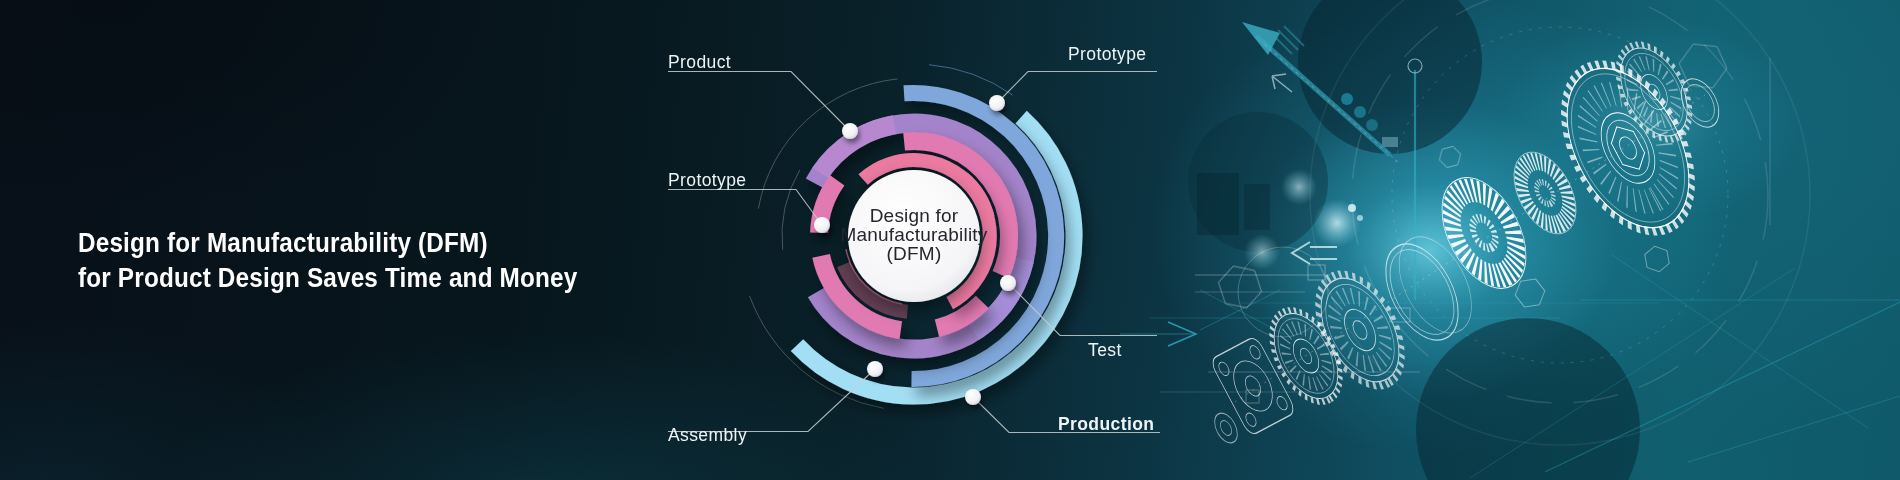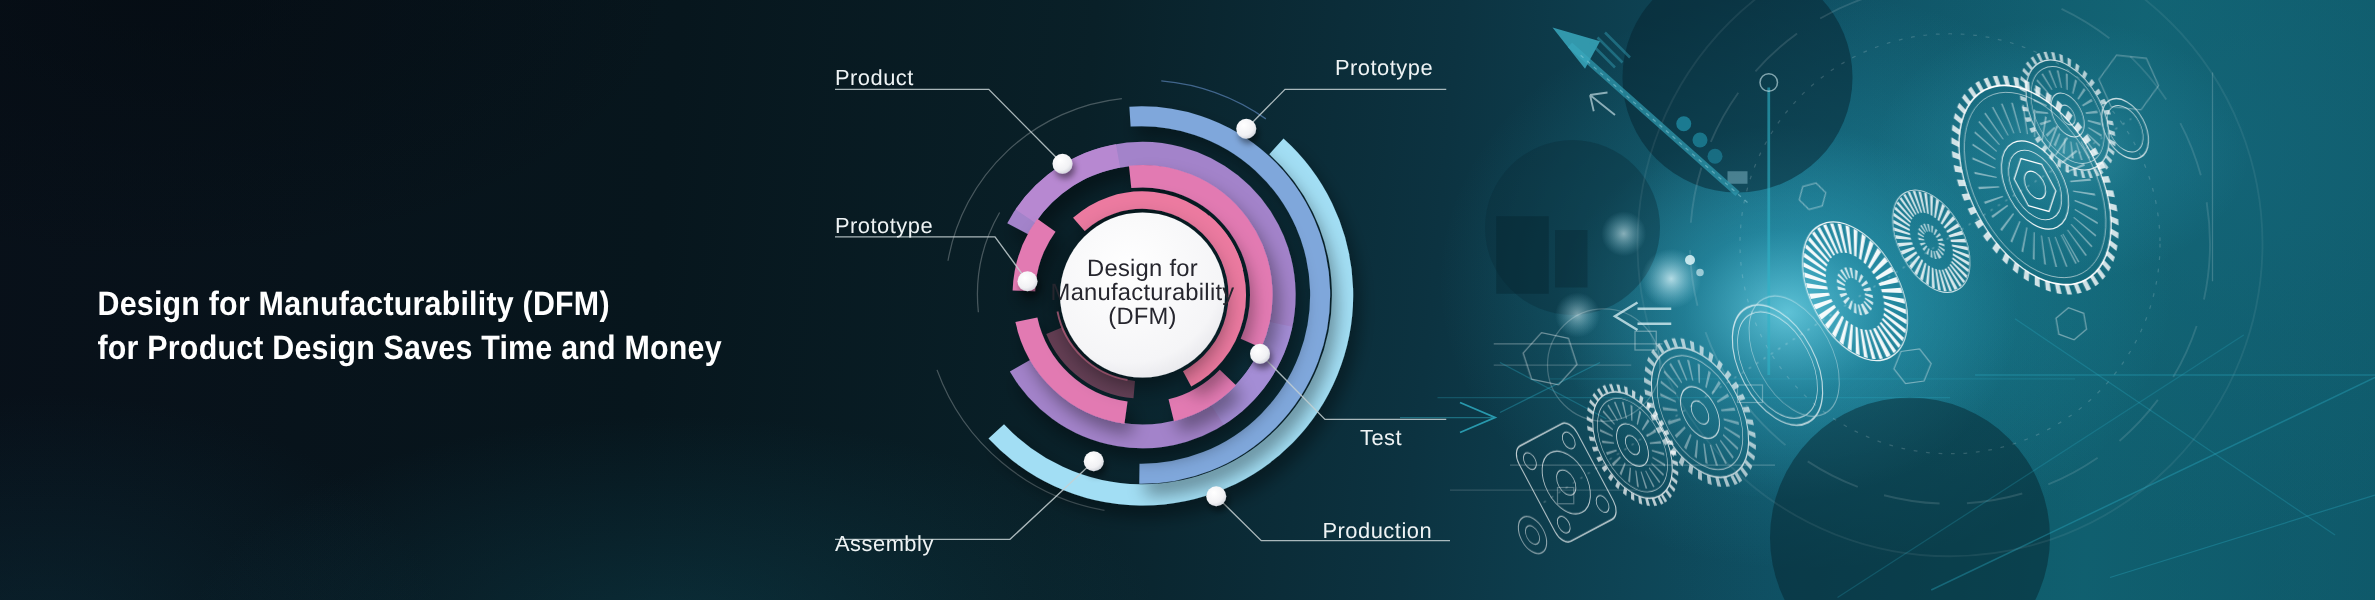--- a/index.html
+++ b/index.html
@@ -24,21 +24,21 @@
   .heading span{display:block;}
   .dlabel{
     position:absolute;z-index:2;color:#eef3f4;font-size:17.5px;font-weight:400;
     letter-spacing:.4px;white-space:nowrap;
   }
   #lbl-design{left:668px;top:52px;}
   #lbl-prototype{left:1068px;top:44px;}
   #lbl-distribute{left:668px;top:170px;}
   #lbl-test{left:1088px;top:316px;margin-top:24px;}
   #lbl-assembly{left:668px;top:413px;margin-top:12px;}
-  #lbl-production{left:1058px;top:414px;}
+  #lbl-production{left:1058px;top:414px;font-weight:bold;}
   .center-text{
     position:absolute;z-index:2;left:824px;top:206px;width:180px;text-align:center;
     color:#26262e;font-size:19px;line-height:19px;font-weight:500;letter-spacing:.2px;
   }
   .center-text span{display:block;}
 </style>
 </head>
 <body>
 
 <div class="stage">

